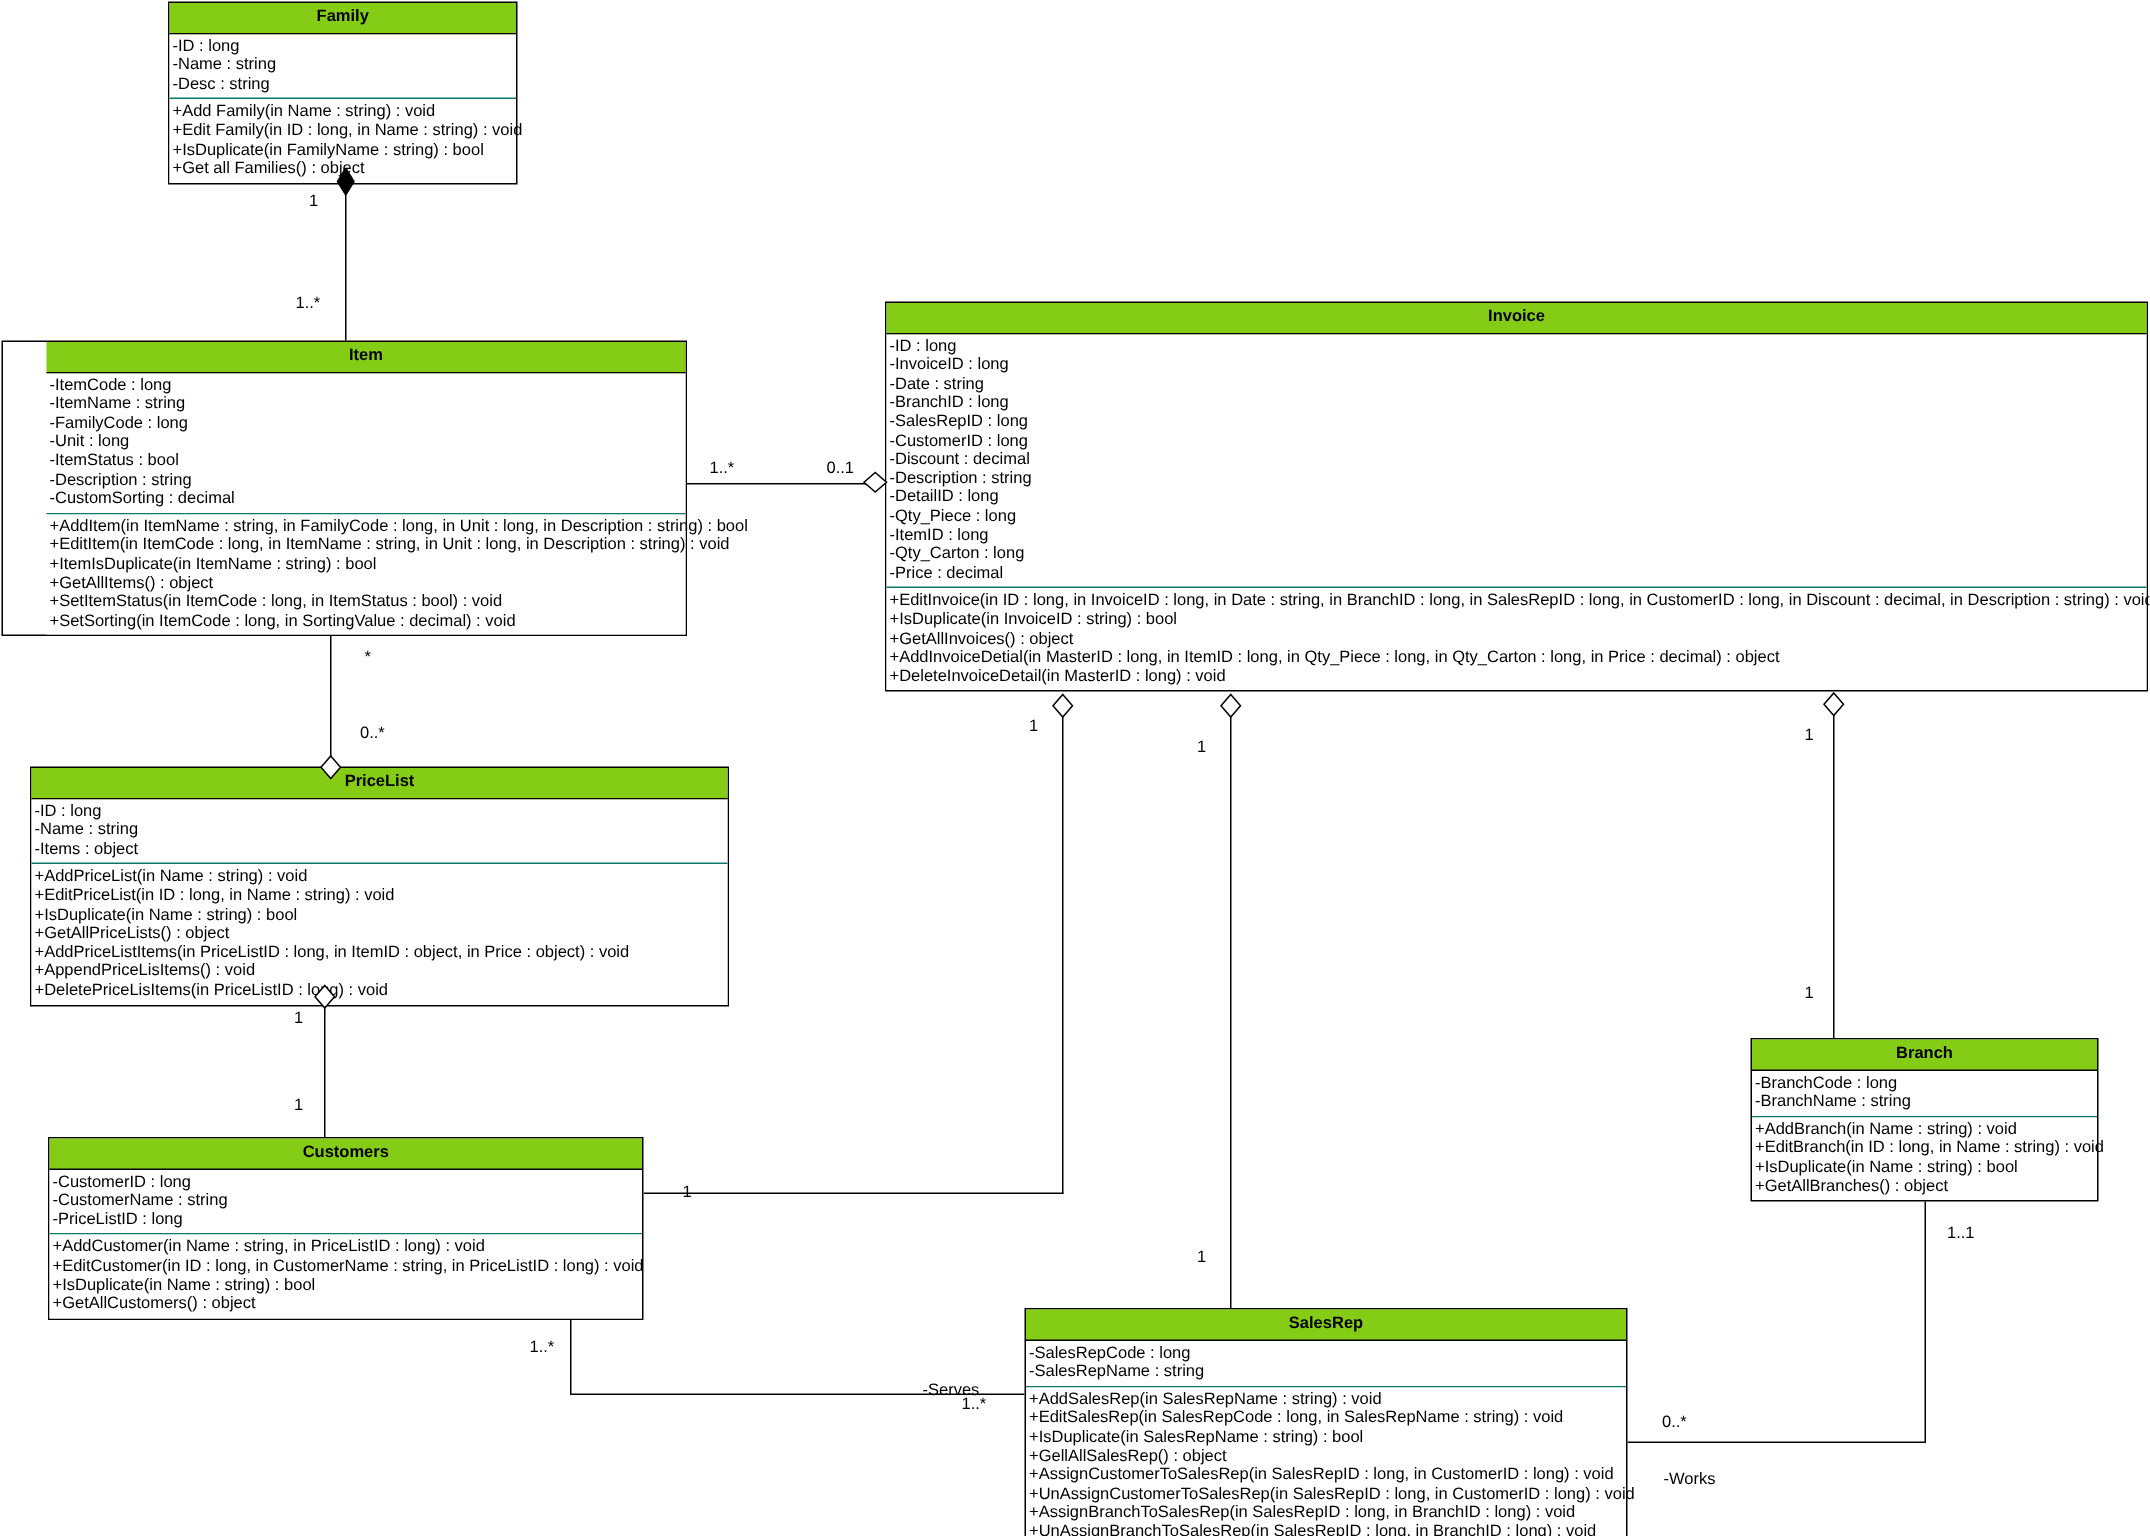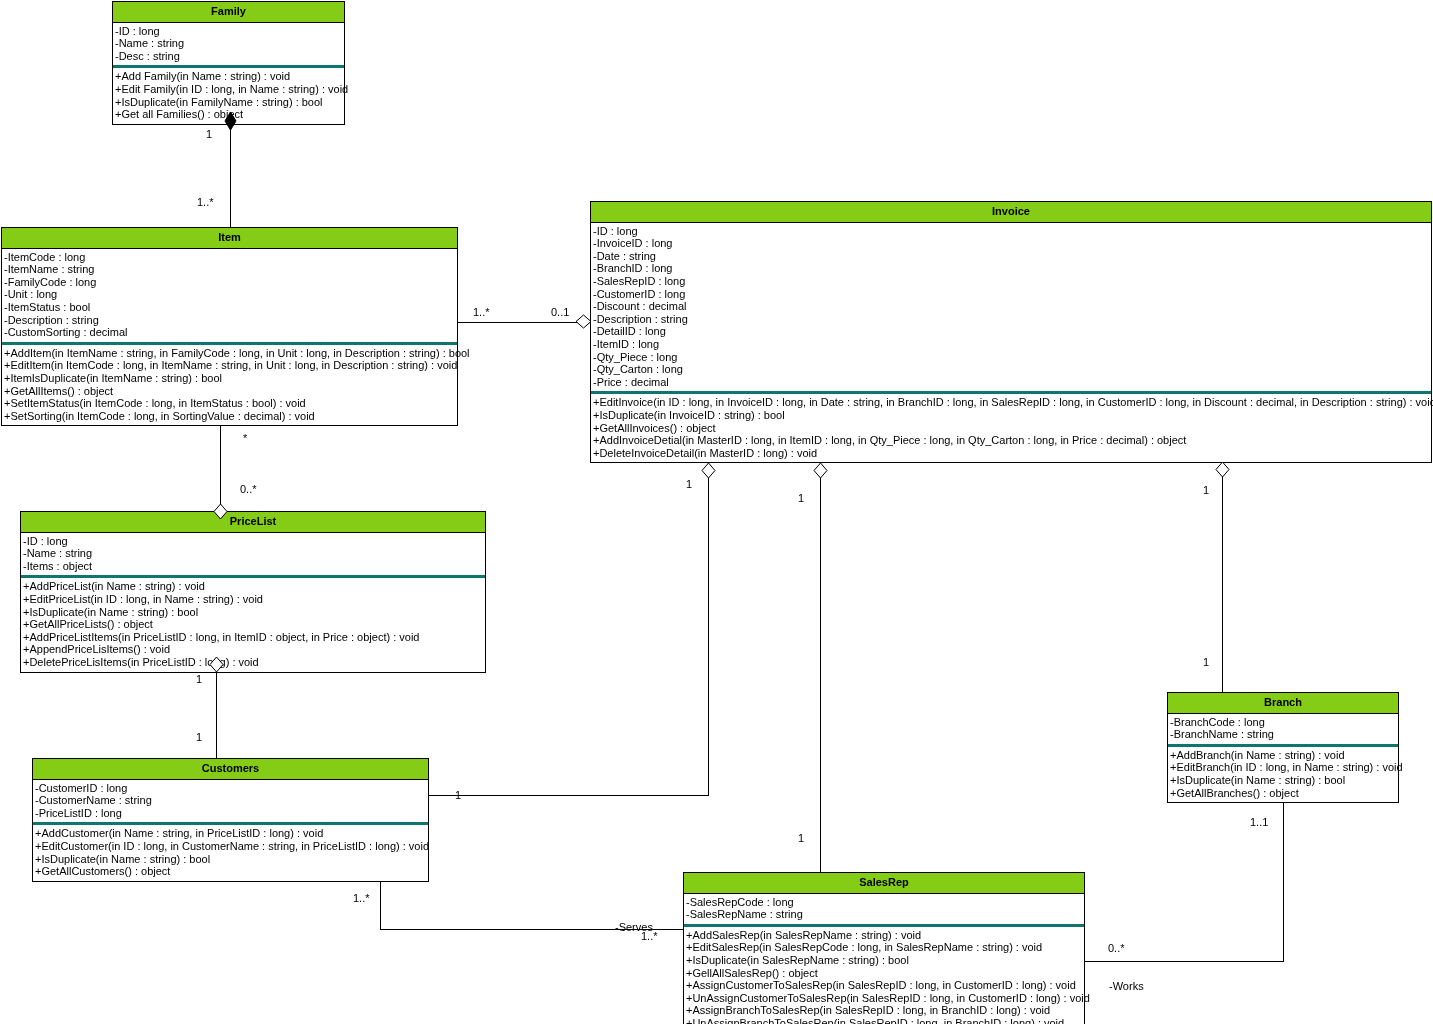--- a/index.html
+++ b/index.html
@@ -40,21 +40,21 @@
     padding: 3px 2px 4px 2px;
     border-bottom: 1px solid #000000;
     background: #84cc16;
     white-space: nowrap;
   }
   .uml-compartment {
     padding: 2px 0 3px 0;
     background: #ffffff;
   }
   .uml-attrs {
-    border-bottom: 3px solid #0f766e;
+    border-bottom: 1px solid #0f766e;
   }
   .uml-line {
     white-space: pre;
     padding: 0 1px 0 2px;
     font-size: 11px;
     line-height: 12.6px;
     overflow: visible;
   }
 
   
@@ -161,40 +161,40 @@
   <div class="mult" style="left:1203px; top:656px;">1</div>
 
   <div class="edge v" style="left:380px; top:871px; height:59px;"></div>
   <div class="edge h" style="left:380px; top:929px; width:303px;"></div>
   <div class="mult" style="left:353px; top:892px;">1..*</div>
   <div class="assoc-label" style="left:615px; top:921px;">-Serves</div>
   <div class="mult" style="left:641px; top:930px;">1..*</div>
 
   <div class="edge v" style="left:1283px; top:792px; height:170px;"></div>
   <div class="edge h" style="left:1085px; top:961px; width:199px;"></div>
-  <div class="mult" style="left:1250px; top:816px;">1..1</div>
+  <div class="mult" style="left:1298px; top:816px;">1..1</div>
   <div class="mult" style="left:1108px; top:942px;">0..*</div>
   <div class="assoc-label" style="left:1109px; top:980px;">-Works</div>
 
   <div class="uml-class" style="left:112px; top:1px; width:233px;">
     <div class="uml-name">Family</div>
     <div class="uml-compartment uml-attrs">
       <div class="uml-line">-ID : long</div>
       <div class="uml-line">-Name : string</div>
       <div class="uml-line">-Desc : string</div>
     </div>
     <div class="uml-compartment">
       <div class="uml-line">+Add Family(in Name : string) : void</div>
       <div class="uml-line">+Edit Family(in ID : long, in Name : string) : void</div>
       <div class="uml-line">+IsDuplicate(in FamilyName : string) : bool</div>
       <div class="uml-line">+Get all Families() : object</div>
     </div>
   </div>
 
-  <div class="uml-class" style="left:1px; top:227px; width:457px;">
+  <div class="uml-class" style="left:1px; top:227px; width:457px;padding-left:29px;">
     <div class="uml-name">Item</div>
     <div class="uml-compartment uml-attrs">
       <div class="uml-line">-ItemCode : long</div>
       <div class="uml-line">-ItemName : string</div>
       <div class="uml-line">-FamilyCode : long</div>
       <div class="uml-line">-Unit : long</div>
       <div class="uml-line">-ItemStatus : bool</div>
       <div class="uml-line">-Description : string</div>
       <div class="uml-line">-CustomSorting : decimal</div>
     </div>
@@ -213,22 +213,22 @@
     <div class="uml-compartment uml-attrs">
       <div class="uml-line">-ID : long</div>
       <div class="uml-line">-InvoiceID : long</div>
       <div class="uml-line">-Date : string</div>
       <div class="uml-line">-BranchID : long</div>
       <div class="uml-line">-SalesRepID : long</div>
       <div class="uml-line">-CustomerID : long</div>
       <div class="uml-line">-Discount : decimal</div>
       <div class="uml-line">-Description : string</div>
       <div class="uml-line">-DetailID : long</div>
+      <div class="uml-line">-Qty_Piece : long</div>
       <div class="uml-line">-ItemID : long</div>
-      <div class="uml-line">-Qty_Piece : long</div>
       <div class="uml-line">-Qty_Carton : long</div>
       <div class="uml-line">-Price : decimal</div>
     </div>
     <div class="uml-compartment">
       <div class="uml-line">+EditInvoice(in ID : long, in InvoiceID : long, in Date : string, in BranchID : long, in SalesRepID : long, in CustomerID : long, in Discount : decimal, in Description : string) : void</div>
       <div class="uml-line">+IsDuplicate(in InvoiceID : string) : bool</div>
       <div class="uml-line">+GetAllInvoices() : object</div>
       <div class="uml-line">+AddInvoiceDetial(in MasterID : long, in ItemID : long, in Qty_Piece : long, in Qty_Carton : long, in Price : decimal) : object</div>
       <div class="uml-line">+DeleteInvoiceDetail(in MasterID : long) : void</div>
     </div>

